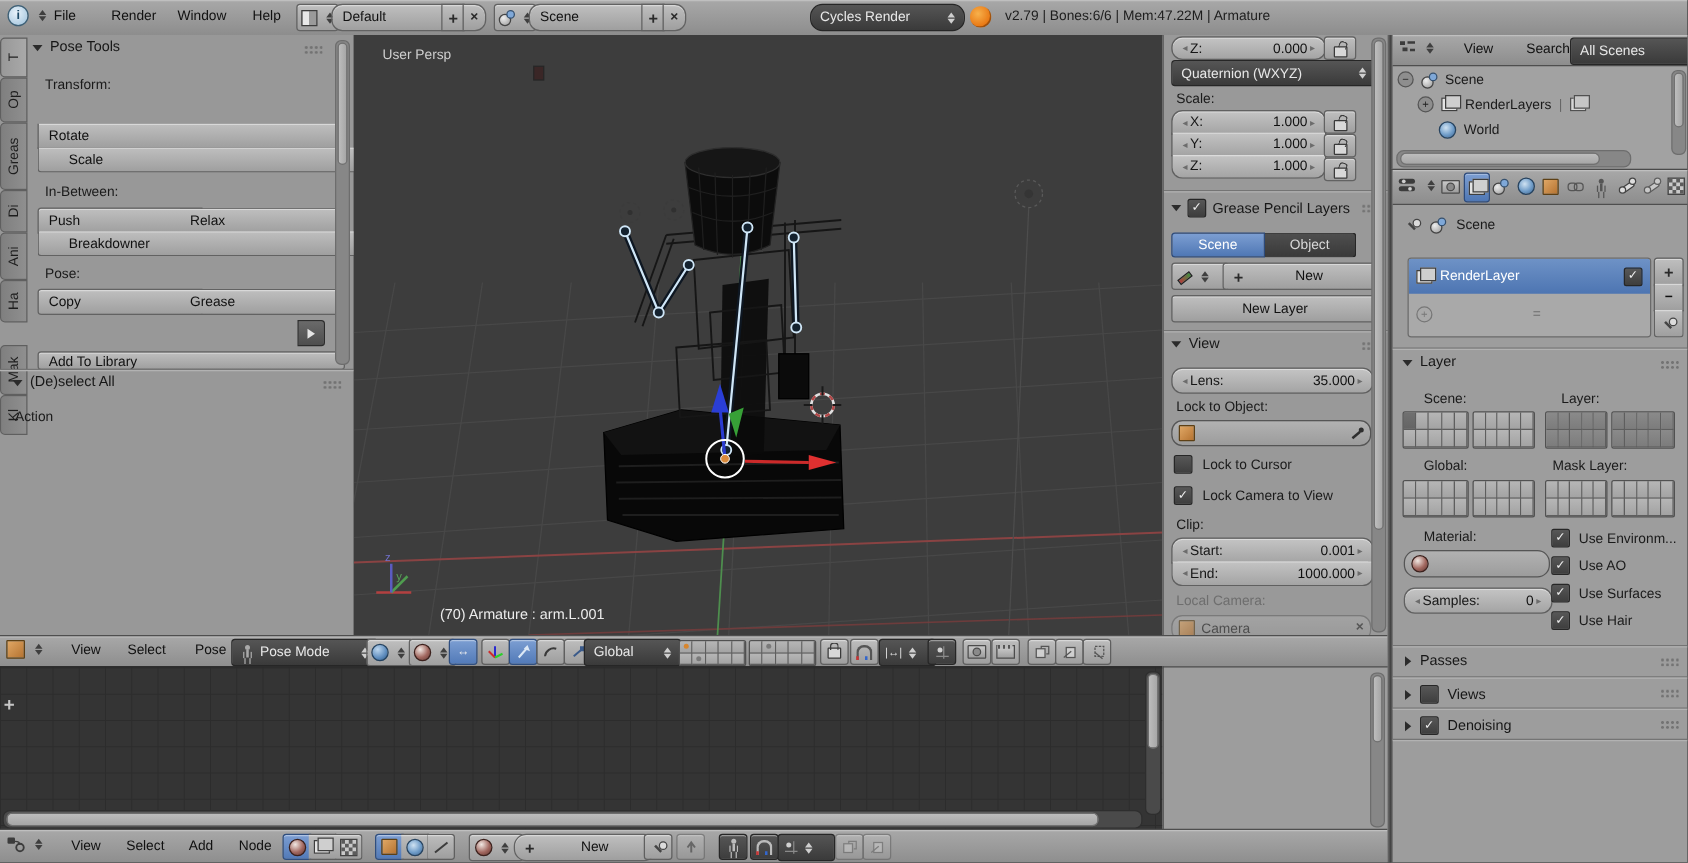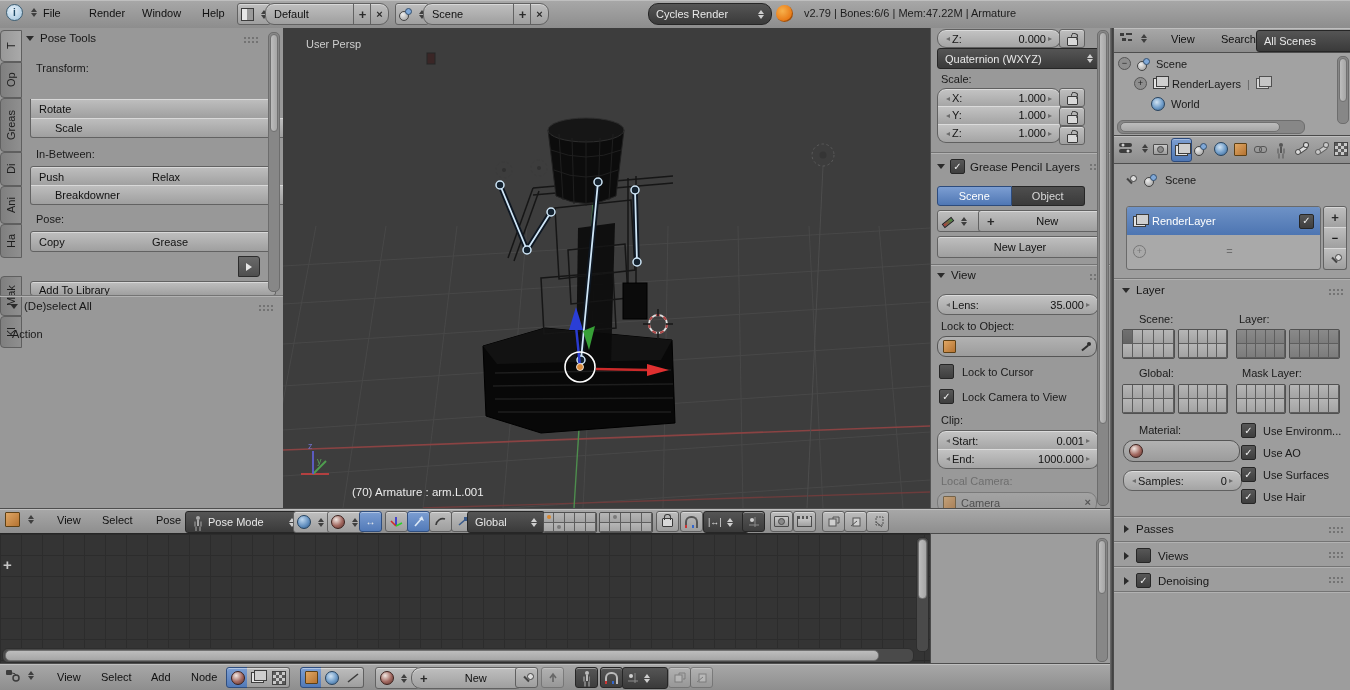--- a/index.html
+++ b/index.html
@@ -772,21 +772,21 @@
       </div>
 
     <div class="abs sep" style="left:0;top:142px;width:237px;"></div>
     <div class="abs" style="left:8px;top:148px;display:flex;align-items:center;gap:6px;">
       <span class="tri-d"></span>
         <span class="phead-lbl">Layer</span>
     </div>
     <span class="abs grip" style="left:214px;top:152px;"></span>
 
     <span class="abs" style="left:25px;top:177px;">Scene:</span>
-    <span class="abs" style="left:125px;top:177px;">Layer:</span>
+    <span class="abs" style="left:135px;top:177px;">Layer:</span>
     <div class="abs layer-grid" style="left:8px;top:193px;width:51px;height:28px;">
         <div class="lg-cell on"></div>
         <div class="lg-cell"></div>
         <div class="lg-cell"></div>
         <div class="lg-cell"></div>
         <div class="lg-cell"></div>
         <div class="lg-cell"></div>
         <div class="lg-cell"></div>
         <div class="lg-cell"></div>
         <div class="lg-cell"></div>

